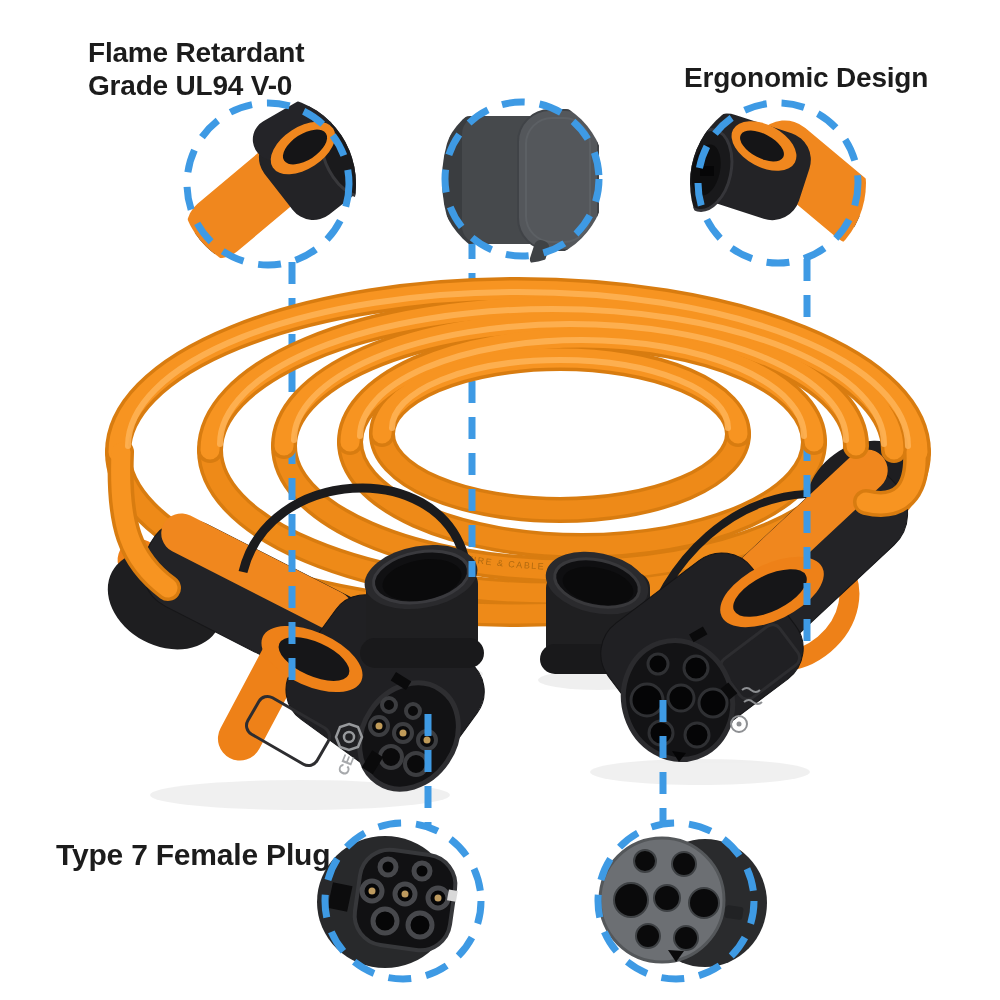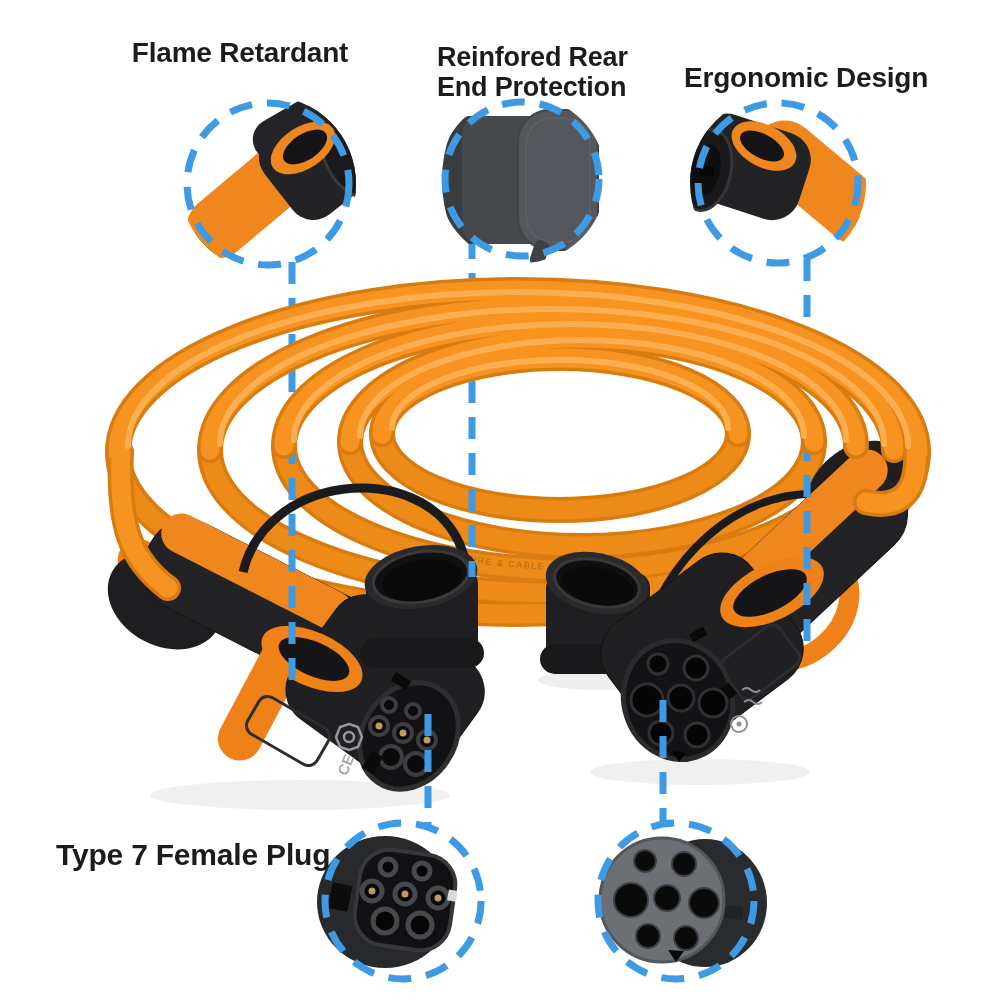--- a/index.html
+++ b/index.html
@@ -1,21 +1,21 @@
 <!DOCTYPE html>
 <html><head>
 <meta charset="utf-8">
 <style>
   html,body{margin:0;padding:0;}
   body{width:1000px;height:1000px;background:#ffffff;position:relative;overflow:hidden;
        font-family:"Liberation Sans", sans-serif;}
   .stage{position:absolute;left:0;top:0;width:1000px;height:1000px;}
   .callout{position:absolute;color:#1c1c1c;font-weight:700;letter-spacing:-0.2px;white-space:nowrap;}
   .callout .ln{display:block;}
-  #label-flame{left:88px;top:36px;width:304px;text-align:center;font-size:28px;line-height:33px;}
+  #label-flame{left:88px;top:36px;width:304px;font-size:28px;line-height:33px;}
   #label-rear{left:437px;top:42px;font-size:27px;line-height:30px;}
   #label-ergo{left:684px;top:62px;font-size:28px;line-height:32px;text-align:right;}
   #label-female{left:56px;top:838px;font-size:30px;line-height:34px;}
   #label-male{left:750px;top:840px;font-size:30px;line-height:34px;}
   svg{position:absolute;left:0;top:0;}
 </style>
 </head>
 <body>
 
 <div class="stage">
@@ -259,24 +259,21 @@
     <circle cx="268" cy="184" r="81"></circle>
     <circle cx="522" cy="179" r="77"></circle>
     <circle cx="778" cy="183" r="80"></circle>
     <circle cx="403" cy="901" r="78"></circle>
     <circle cx="676" cy="901" r="78"></circle>
   </g>
 </svg>
 
 <div id="label-flame" class="callout">
   <span class="ln">Flame Retardant</span>
-</div>
-<div id="label-rear" class="callout">
-  <span class="ln">Reinfored Rear</span>
-  <span class="ln">End Protection</span>
+  <span class="ln">Grade UL94 V-0</span>
 </div>
 <div id="label-ergo" class="callout">
   <span class="ln">Ergonomic Design</span>
 </div>
 <div id="label-female" class="callout">
   <span class="ln">Type 7 Female Plug</span>
 </div>
 
 </div>
 

